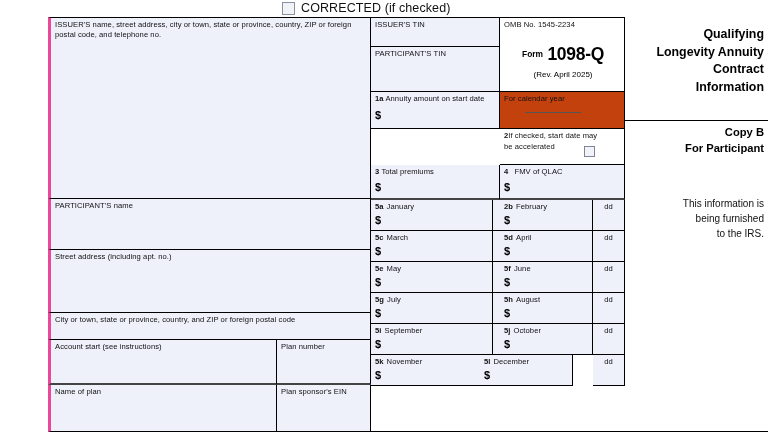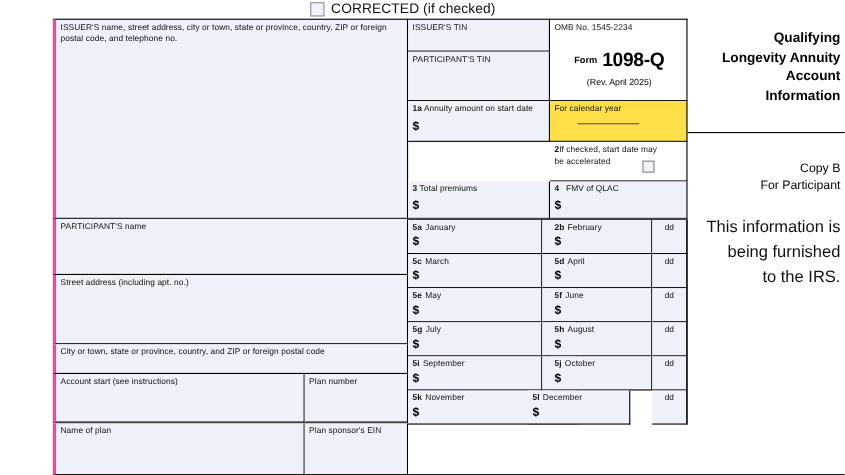--- a/index.html
+++ b/index.html
@@ -71,30 +71,29 @@
     font-size: 12.4px;
     font-weight: bold;
     line-height: 1.42;
     color: #000;
   }
   #copyb-block {
     position: absolute;
     left: 628px; top: 124px; width: 136px;
     text-align: right;
     font-size: 11.2px;
-    font-weight: normal;
+    font-weight: bold;
     line-height: 1.45;
     color: #000;
-    margin-top: 21px;
   }
   #furnish-block {
     position: absolute;
     left: 628px; top: 196px; width: 136px;
     text-align: right;
-    font-size: 15px;
+    font-size: 10px;
     line-height: 1.5;
     color: #111;
   }
 
   
   #formnum {
     position: absolute;
     left: 502px; top: 44px; width: 122px;
     text-align: center;
     white-space: nowrap;
@@ -134,21 +133,21 @@
 <div id="form-root">
 
   <div id="corrected-row">
     <span class="chkbox"></span>
     <span id="corrected-label">CORRECTED (if checked)</span>
   </div>
 
   <div id="title-block">
     <div>Qualifying</div>
     <div>Longevity Annuity</div>
-    <div>Account</div>
+    <div>Contract</div>
     <div>Information</div>
   </div>
 
   <div class="abs" style="left:625px; top:120px; width:143px; border-top:1px solid #000;"></div>
 
   <div id="copyb-block">
     <div>Copy B</div>
     <div>For Participant</div>
   </div>
 
@@ -180,21 +179,21 @@
   <div id="formrev">(Rev. April 2025)</div>
 
   <div class="abs fill br bb" style="left:371px; top:92px; width:129px; height:37px;">
     <div class="lbl pad">
       <span class="boxnum">1a</span>
       <span>Annuity amount on start date</span>
     </div>
     <div class="dollar" style="position:absolute; left:4px; top:17px;">$</div>
   </div>
 
-  <div class="abs br bb" style="left:500px; top:92px; width:125px; height:37px; background:#fde047;">
+  <div class="abs br bb" style="left:500px; top:92px; width:125px; height:37px; background:#c2410c;">
     <div class="lbl pad">For calendar year</div>
   </div>
   <div class="yearline"></div>
 
 
   <div class="abs br bb" style="left:500px; top:129px; width:125px; height:36px; background:#ffffff;">
     <div class="lbl pad" style="width:118px;">
       <span class="boxnum">2</span><span>If checked, start date may</span>
     </div>
     <div class="lbl" style="position:absolute; left:4px; top:13px;">be accelerated</div>

